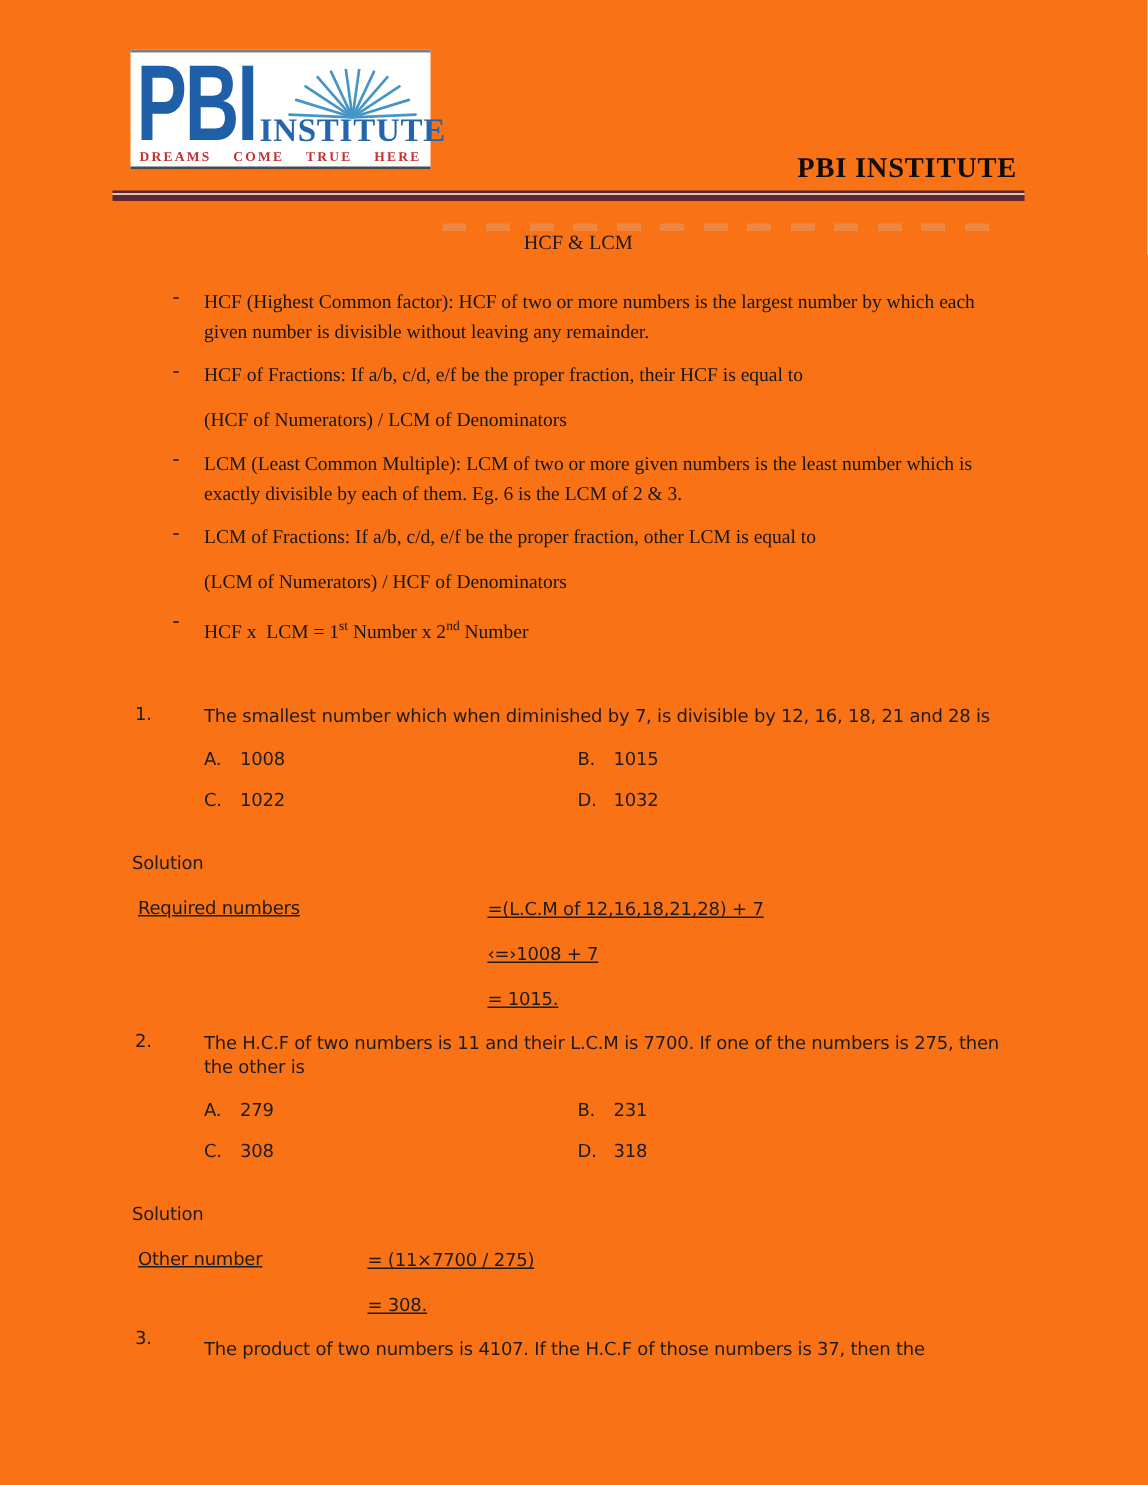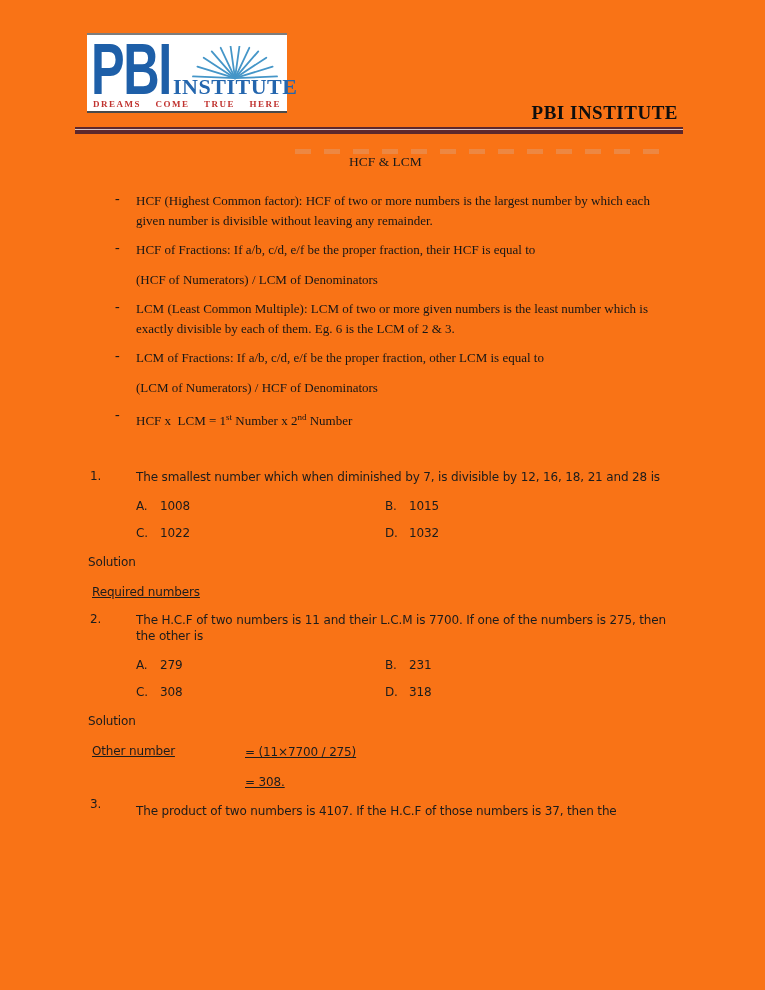--- a/index.html
+++ b/index.html
@@ -62,21 +62,21 @@
   .questions{margin-top:38px;font-family:"DejaVu Sans",sans-serif;font-size:12px;color:#1c1c1c;letter-spacing:-.15px;}
   .q-row{display:flex;}
   .q-num{width:46px;margin-left:2px;flex:none;}
   .q-text{max-width:548px;line-height:16px;}
   .options{
     margin-left:48px;margin-top:14px;display:grid;
     grid-template-columns:249px auto;row-gap:13px;
   }
   .option{display:flex;}
   .opt-label{width:24px;flex:none;}
-  .sol-label{margin-top:15px;}
+  .sol-label{margin-top:28px;}
   .sol-row{display:flex;margin-top:16px;margin-left:4px;text-decoration:underline;}
   .sol-lhs{flex:none;}
   .lhs-w1{width:233px;}
   .lhs-w2{width:153px;}
   .sol-steps div{margin-bottom:14px;line-height:16px;}
   .sol-steps div:last-child{margin-bottom:0;}
   .q-block{margin-top:13px;}
   .q-first{margin-top:0;}
   .q3 .q-num{position:relative;top:-6px;}
 </style>
@@ -182,20 +182,25 @@
             <span>1022</span>
           </div>
           <div class="option">
             <span class="opt-label">D.</span>
             <span>1032</span>
           </div>
         </div>
         <div class="sol-label">Solution</div>
         <div class="sol-row">
           <span class="sol-lhs lhs-w1">Required numbers</span>
+          <div class="sol-steps">
+            <div>=(L.C.M of 12,16,18,21,28) + 7</div>
+            <div>‹=›1008 + 7</div>
+            <div>= 1015.</div>
+          </div>
         </div>
       </div>
 
       <div class="q-block">
         <div class="q-row">
           <span class="q-num">2.</span>
           <span class="q-text">The H.C.F of two numbers is 11 and their L.C.M is 7700. If one of the numbers is 275, then the other is</span>
         </div>
         <div class="options">
           <div class="option">

